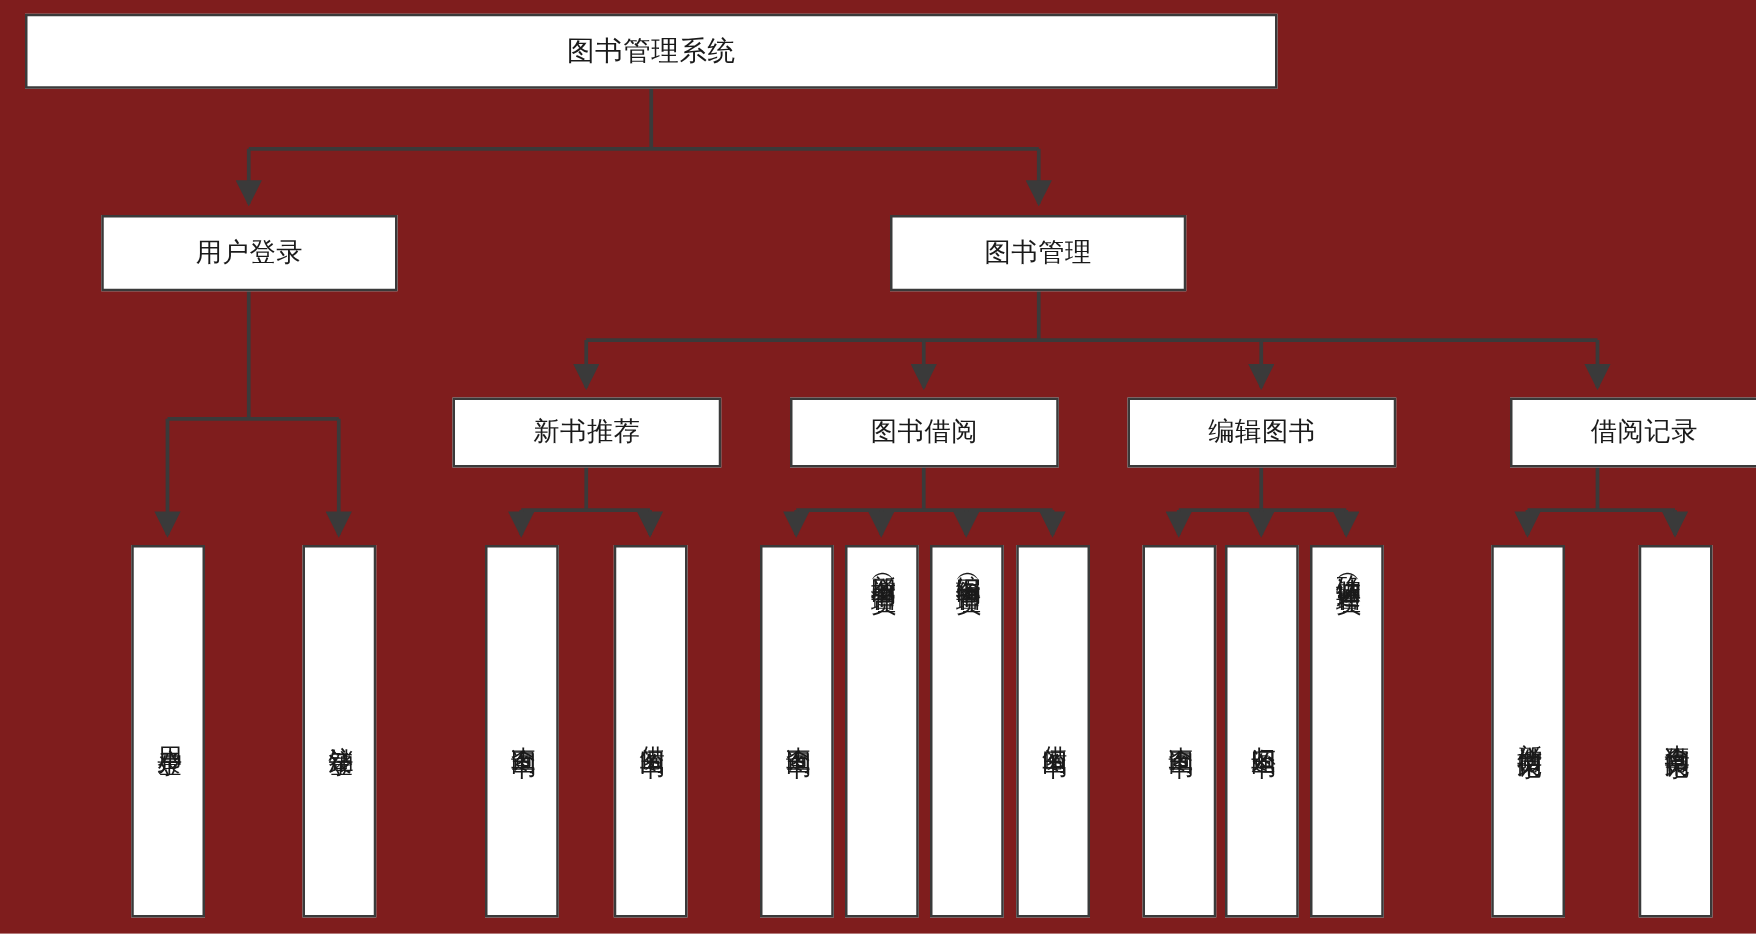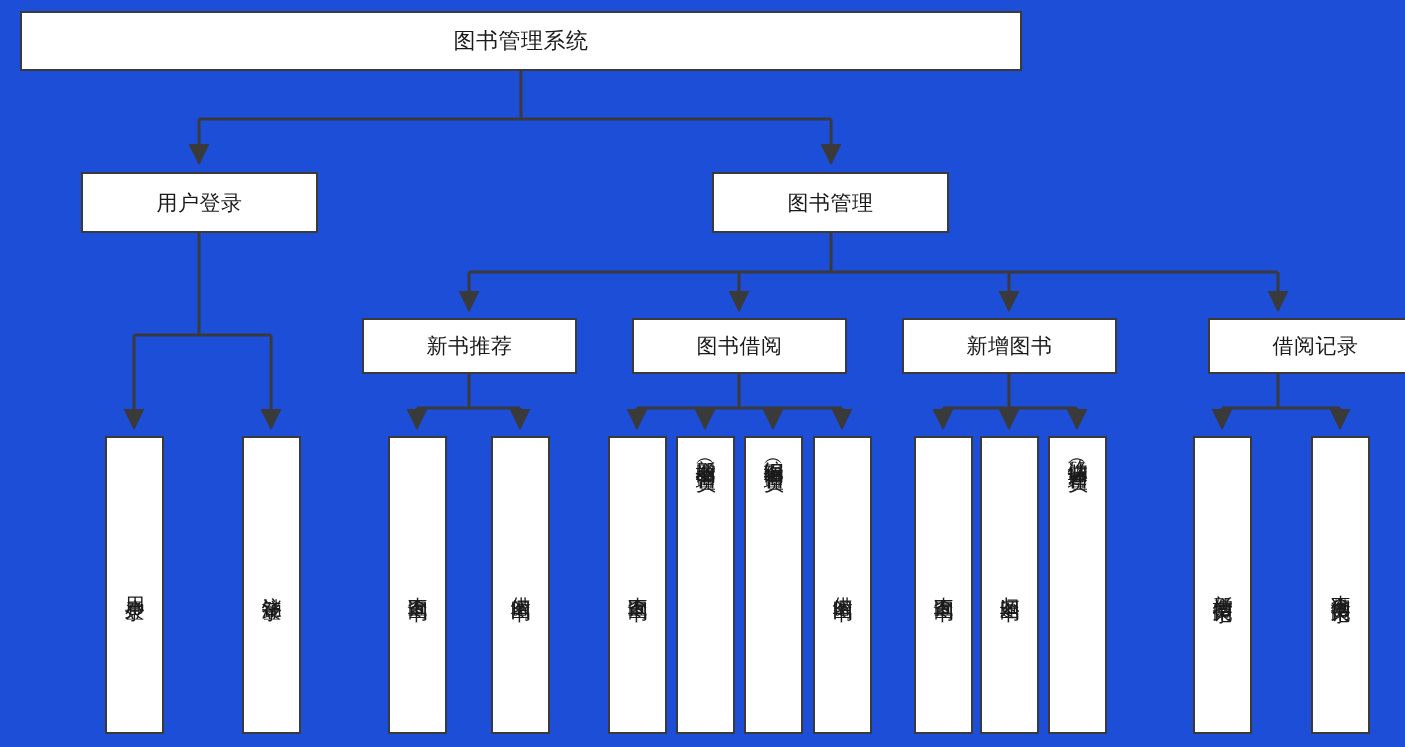--- a/index.html
+++ b/index.html
@@ -9,22 +9,23 @@
     background: #ffffff;
   }
   body {
     font-family: "Liberation Sans", "DejaVu Sans", sans-serif;
     color: #000000;
   }
   #canvas {
     position: relative;
     width: 1405px;
     height: 747px;
-    background: #1d4ed8;
+    background: #7f1d1d;
     overflow: hidden;
+    font-family: Liberation Serif, serif;
   }
   #edges {
     position: absolute;
     left: 0;
     top: 0;
     width: 1405px;
     height: 747px;
     pointer-events: none;
   }
   .node {
@@ -127,21 +128,21 @@
     </g>
   </svg>
 
   <div class="node node-h node-root" style="left:20px; top:11px; width:1002px; height:60px;">图书管理系统</div>
 
   <div class="node node-h" style="left:81px; top:172px; width:237px; height:61px;">用户登录</div>
   <div class="node node-h" style="left:712px; top:172px; width:237px; height:61px;">图书管理</div>
 
   <div class="node node-h" style="left:362px; top:318px; width:215px; height:56px;">新书推荐</div>
   <div class="node node-h" style="left:632px; top:318px; width:215px; height:56px;">图书借阅</div>
-  <div class="node node-h" style="left:902px; top:318px; width:215px; height:56px;">新增图书</div>
+  <div class="node node-h" style="left:902px; top:318px; width:215px; height:56px;">编辑图书</div>
   <div class="node node-h" style="left:1208px; top:318px; width:215px; height:56px;">借阅记录</div>
 
   <div class="node node-v mid" style="left:105px; top:436px; width:59px; height:298px;">用户登录</div>
   <div class="node node-v mid" style="left:242px; top:436px; width:59px; height:298px;">注销登录</div>
 
   <div class="node node-v mid" style="left:388px; top:436px; width:59px; height:298px;">查询图书</div>
   <div class="node node-v mid" style="left:491px; top:436px; width:59px; height:298px;">借阅图书</div>
 
   <div class="node node-v mid" style="left:608px; top:436px; width:59px; height:298px;">查询图书</div>
   <div class="node node-v" style="left:676px; top:436px; width:59px; height:298px;">新增图书（管理员）</div>

